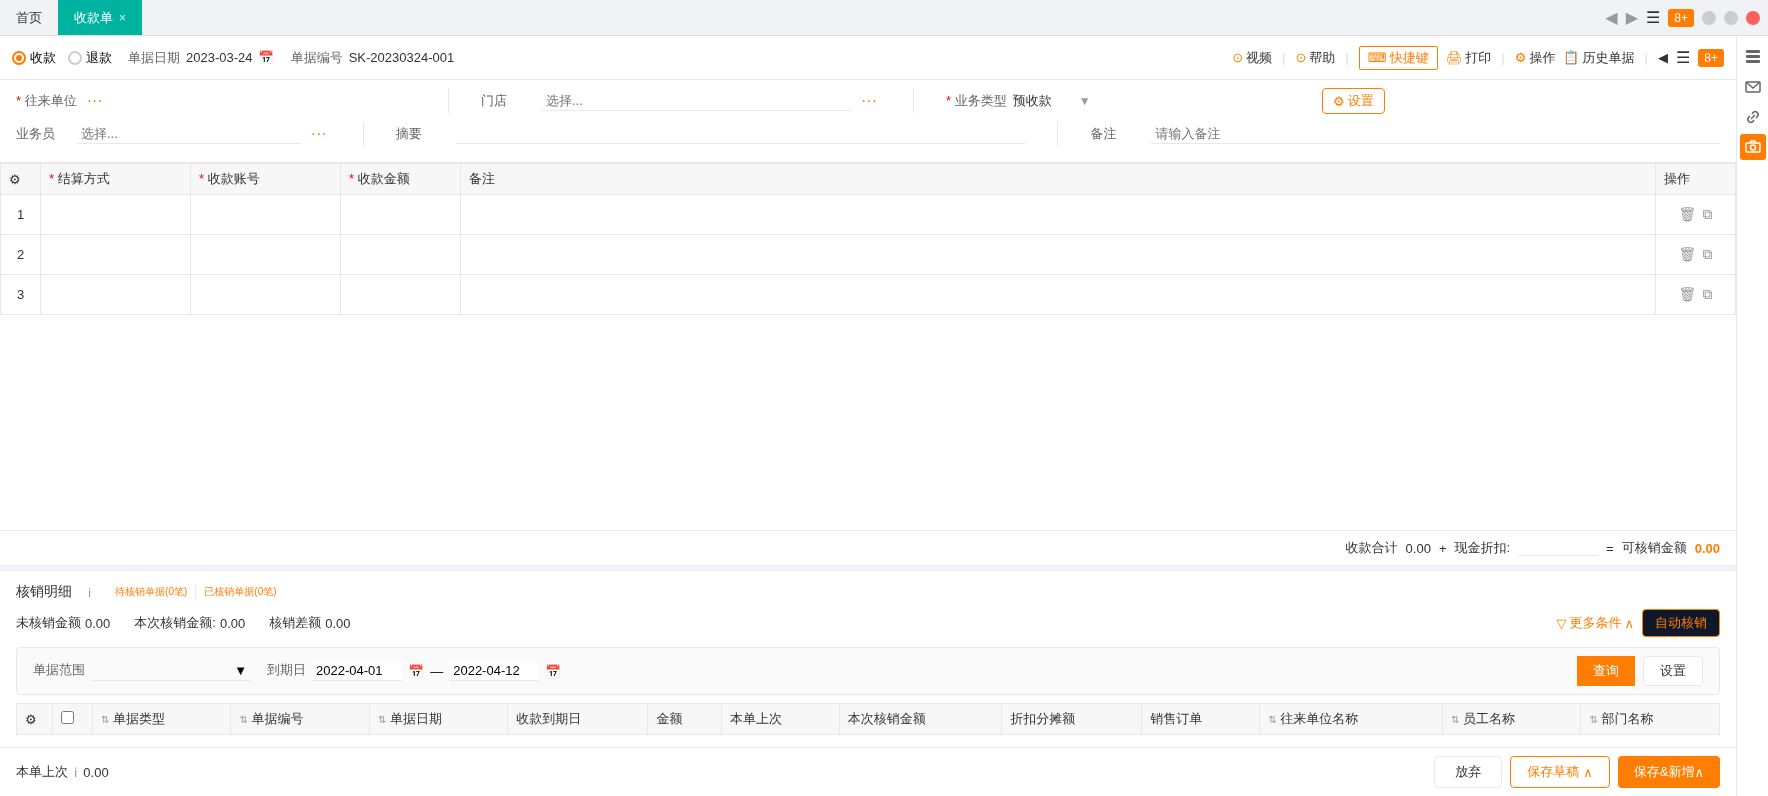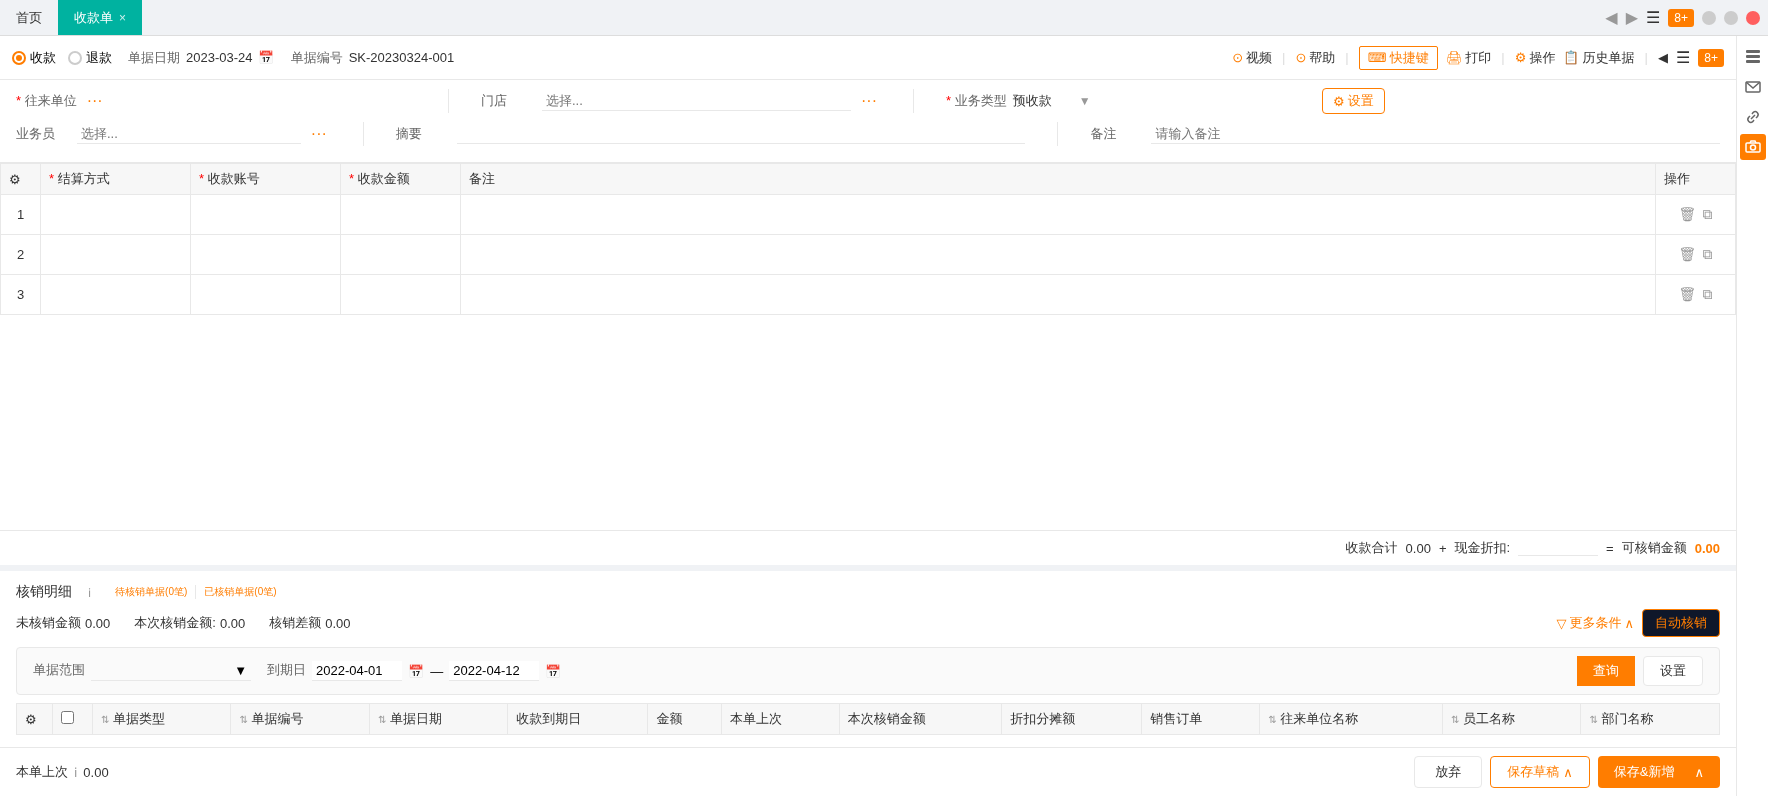--- a/index.html
+++ b/index.html
@@ -479,21 +479,21 @@
     .btn-save-new {
       background: #ff7d00;
       border: none;
       border-radius: 4px;
       color: #fff;
       padding: 6px 16px;
       cursor: pointer;
       font-size: 13px;
       display: flex;
       align-items: center;
-      gap: 20px;
+      gap: 0;
     }
 
     
     .right-sidebar {
       position: fixed;
       right: 0;
       top: 36px;
       width: 32px;
       height: calc(796px - 36px);
       background: #fff;

